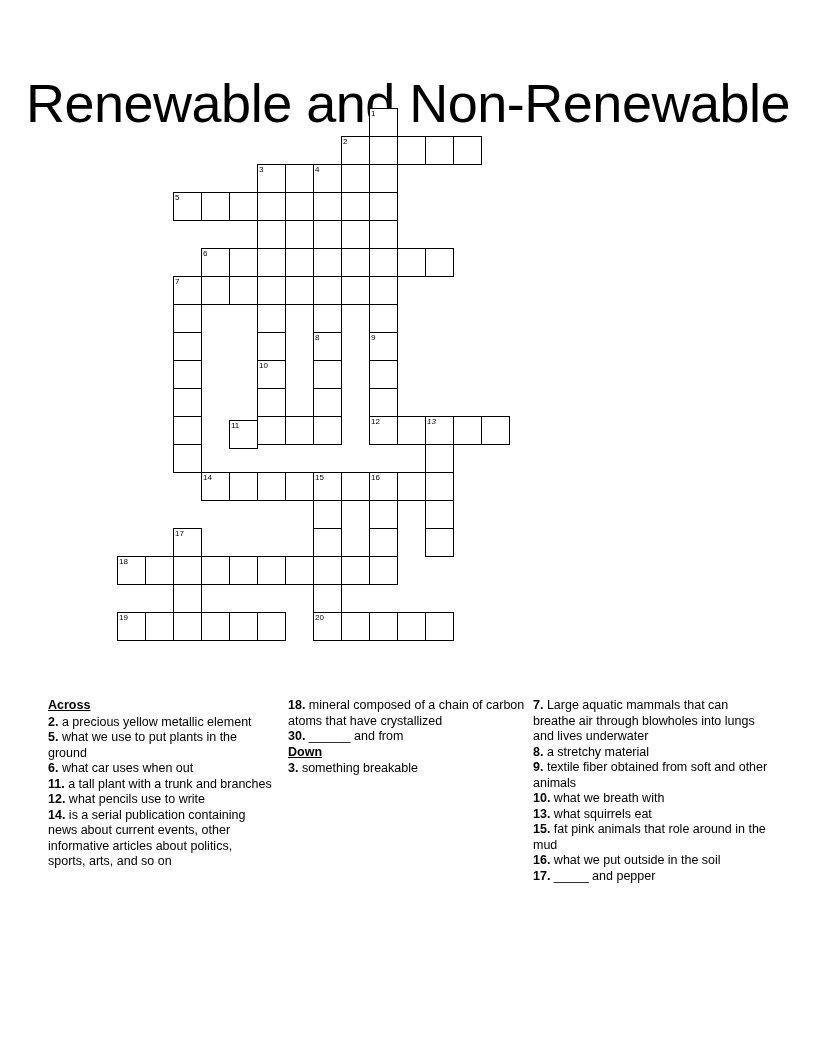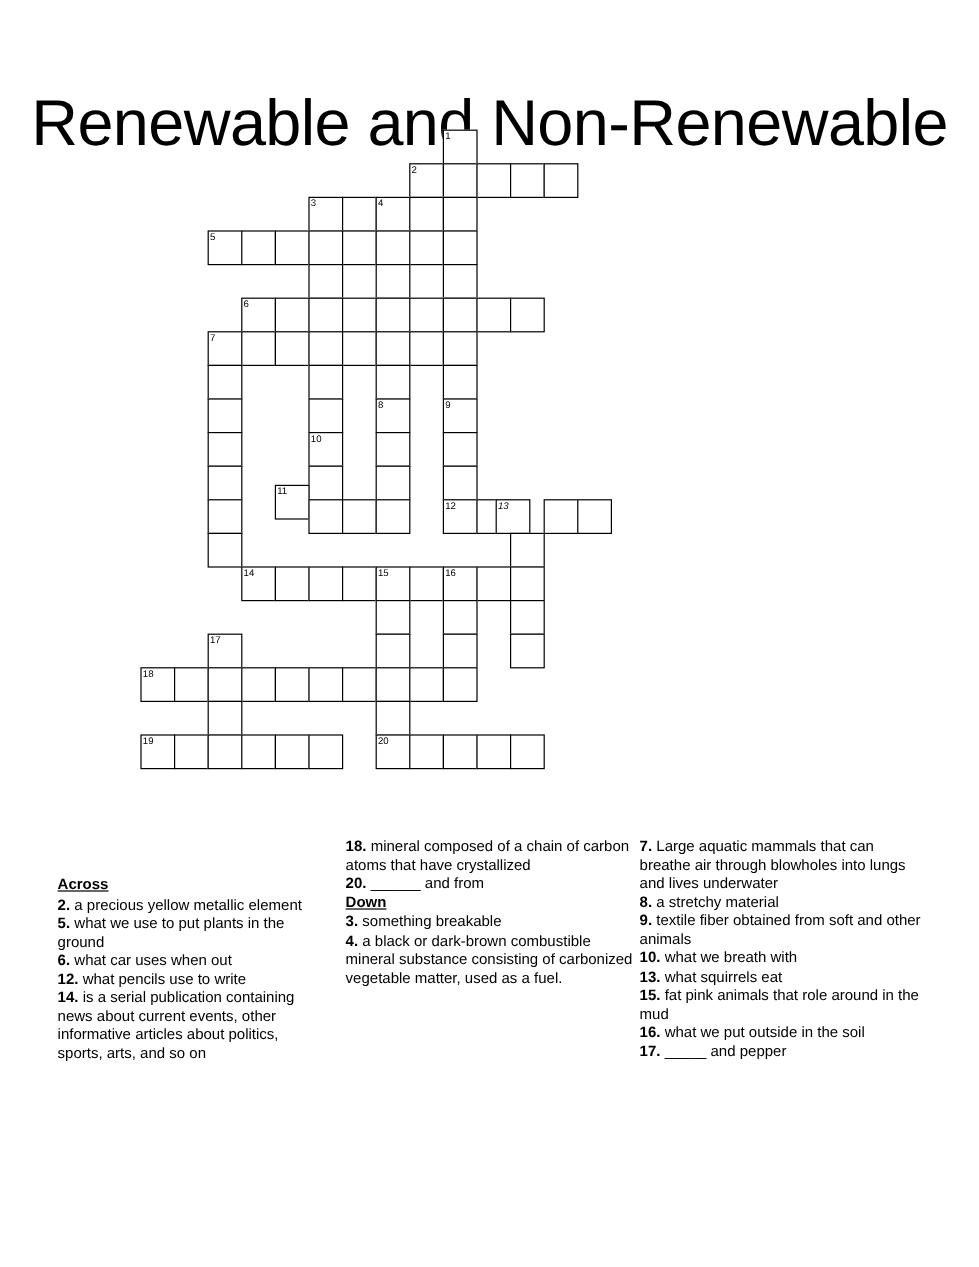--- a/index.html
+++ b/index.html
@@ -62,21 +62,21 @@
     left: 48px;
     width: 720px;
     font-size: 12.5px;
     line-height: 15.5px;
   }
   .col {
     position: absolute;
     top: 0;
     width: 232px;
   }
-  .col1 { left: 0px; width: 225px; margin-top: 32px; }
+  .col1 { left: 0px; width: 225px; }
   .col2 { left: 240px; width: 243px; }
   .col3 { left: 485px; width: 235px; }
   .heading {
     font-weight: bold;
     text-decoration: underline;
     display: block;
     margin-bottom: 1px;
   }
   .clue {
     display: block;
@@ -162,31 +162,31 @@
       <div class="cell" style="left: 257px; top: 252px;">
         <span class="num">10</span>
       </div>
       <div class="cell" style="left: 313px; top: 252px;"></div>
       <div class="cell" style="left: 369px; top: 252px;"></div>
       <div class="cell" style="left: 173px; top: 280px;"></div>
       <div class="cell" style="left: 257px; top: 280px;"></div>
       <div class="cell" style="left: 313px; top: 280px;"></div>
       <div class="cell" style="left: 369px; top: 280px;"></div>
       <div class="cell" style="left: 173px; top: 308px;"></div>
-      <div class="cell" style="left: 229px; top: 296px;">
+      <div class="cell" style="left: 229px; top: 312px;">
         <span class="num">11</span>
       </div>
       <div class="cell" style="left: 257px; top: 308px;"></div>
       <div class="cell" style="left: 285px; top: 308px;"></div>
       <div class="cell" style="left: 313px; top: 308px;"></div>
       <div class="cell" style="left: 369px; top: 308px;">
         <span class="num">12</span>
       </div>
       <div class="cell" style="left: 397px; top: 308px;"></div>
-      <div class="cell" style="left: 413px; top: 308px; font-style: italic;">
+      <div class="cell" style="left: 425px; top: 308px; font-style: italic;">
         <span class="num">13</span>
       </div>
       <div class="cell" style="left: 453px; top: 308px;"></div>
       <div class="cell" style="left: 481px; top: 308px;"></div>
       <div class="cell" style="left: 173px; top: 336px;"></div>
       <div class="cell" style="left: 425px; top: 336px;"></div>
       <div class="cell" style="left: 201px; top: 364px;">
         <span class="num">14</span>
       </div>
       <div class="cell" style="left: 229px; top: 364px;"></div>
@@ -241,33 +241,33 @@
       <div class="cell" style="left: 425px; top: 504px;"></div>
     </div>
 
   <div id="clues">
     <div class="col col1">
       <span class="heading">Across</span>
       <div id="across-col1">
           <span class="clue"><b>2.</b><span> a precious yellow metallic element</span></span>
           <span class="clue"><b>5.</b><span> what we use to put plants in the ground</span></span>
           <span class="clue"><b>6.</b><span> what car uses when out</span></span>
+          <span class="clue"><b>11.</b><span> a tall plant with a trunk and branches</span></span>
           <span class="clue"><b>12.</b><span> what pencils use to write</span></span>
           <span class="clue"><b>14.</b><span> is a serial publication containing news about current events, other informative articles about politics, sports, arts, and so on</span></span>
         </div>
     </div>
     <div class="col col2">
       <div id="across-col2">
           <span class="clue"><b>18.</b><span> mineral composed of a chain of carbon atoms that have crystallized</span></span>
-          <span class="clue"><b>20.</b><span> ______ and from</span></span>
+          <span class="clue"><b>30.</b><span> ______ and from</span></span>
         </div>
       <span class="heading">Down</span>
       <div id="down-col2">
           <span class="clue"><b>3.</b><span> something breakable</span></span>
-          <span class="clue"><b>4.</b><span> a black or dark-brown combustible mineral substance consisting of carbonized vegetable matter, used as a fuel.</span></span>
         </div>
     </div>
     <div class="col col3">
       <div id="down-col3">
           <span class="clue"><b>7.</b><span> Large aquatic mammals that can breathe air through blowholes into lungs and lives underwater</span></span>
           <span class="clue"><b>8.</b><span> a stretchy material</span></span>
           <span class="clue"><b>9.</b><span> textile fiber obtained from soft and other animals</span></span>
           <span class="clue"><b>10.</b><span> what we breath with</span></span>
           <span class="clue"><b>13.</b><span> what squirrels eat</span></span>
           <span class="clue"><b>15.</b><span> fat pink animals that role around in the mud</span></span>

